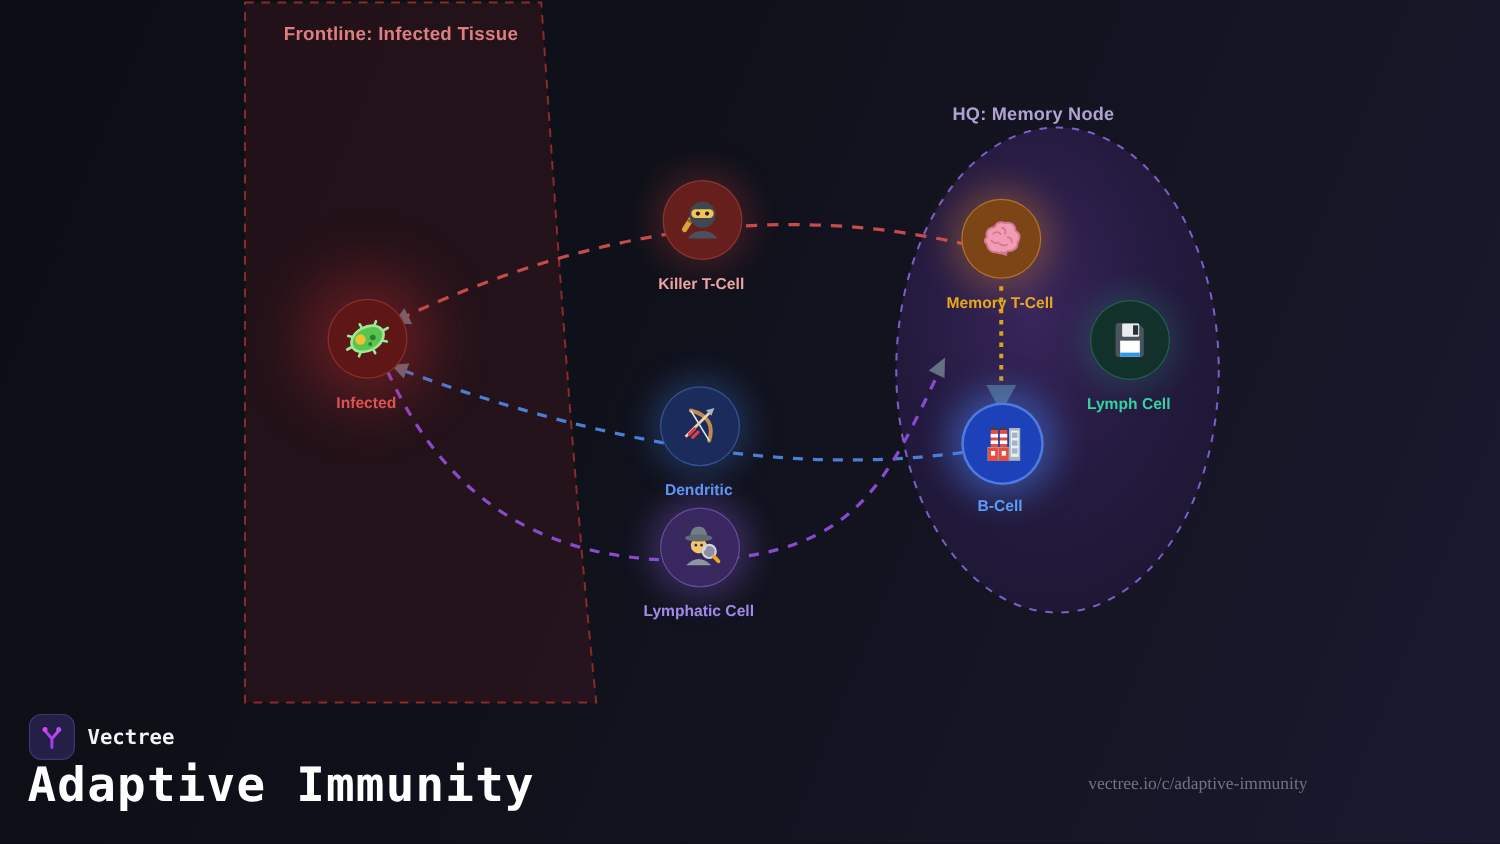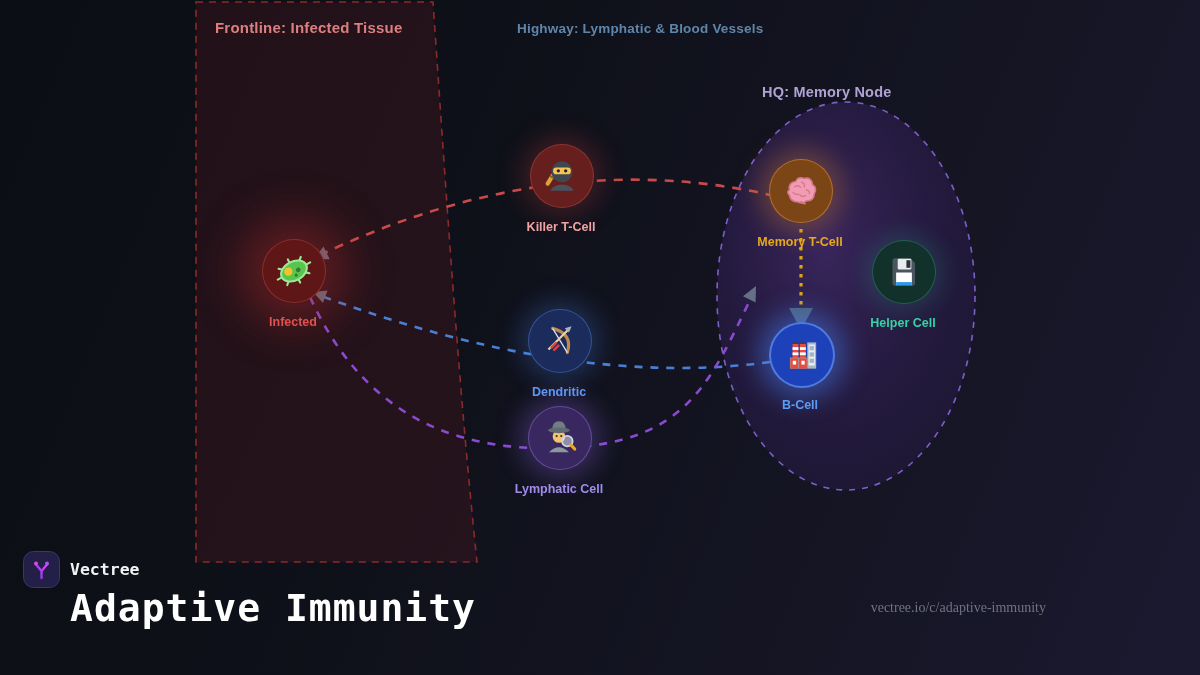--- a/index.html
+++ b/index.html
@@ -4,21 +4,21 @@
 <style>
   html,body{margin:0;padding:0;background:#0b0d13;}
   .stage{
     position:relative;width:1200px;height:675px;overflow:hidden;
     background:linear-gradient(112deg,#0c0e15 0%,#0f111a 40%,#151524 72%,#1b1930 100%);
     font-family:"Liberation Sans",sans-serif;
   }
   .layer{position:absolute;left:0;top:0;}
   
   .region-label{position:absolute;font-weight:bold;letter-spacing:.2px;white-space:nowrap;}
-  .rl-frontline{left:215px;top:19px;font-size:15px;color:#dd7f7f;}
+  .rl-frontline{left:227px;top:19px;font-size:15px;color:#dd7f7f;}
   .rl-highway{left:517px;top:21px;font-size:13.5px;color:#5f86aa;}
   .rl-hq{left:762px;top:84px;font-size:14.5px;color:#b0a3d4;}
   
   .node{position:absolute;width:0;height:0;cursor:pointer;}
   .circle{position:absolute;left:-31px;top:-31px;width:62px;height:62px;border-radius:50%;
           display:flex;align-items:center;justify-content:center;}
   .nlabel{position:absolute;left:-80px;top:31px;width:160px;text-align:center;
           font-weight:bold;font-size:12.5px;white-space:nowrap;margin-top:14px;}
   .c-pathogen{background:#5f1616;box-shadow:0 0 46px 22px rgba(190,45,45,.38);border:1px solid rgba(220,90,90,.35);}
   .c-killer{background:#671f1e;box-shadow:0 0 24px 9px rgba(190,60,60,.25);border:1px solid rgba(225,100,100,.3);}
@@ -28,25 +28,25 @@
   .c-bcell{background:#1d41b8;box-shadow:0 0 26px 11px rgba(70,130,250,.45);border:2px solid rgba(120,170,255,.55);}
   .c-dendritic{background:#39285f;box-shadow:0 0 24px 10px rgba(140,100,230,.3);border:1px solid rgba(165,125,245,.4);}
   .l-pathogen{color:#e05252;}
   .l-killer{color:#f0a3a3;}
   .l-helper{color:#e8a81c;}
   .l-memory{color:#35d2a2;}
   .l-antibodies{color:#5b9cf5;}
   .l-bcell{color:#5b9cf5;}
   .l-dendritic{color:#a08bea;}
   
-  .footer{position:absolute;left:0;top:544px;width:1069px;height:107px;}
+  .footer{position:absolute;left:0;top:564px;width:1069px;height:107px;}
   .brand-row{position:absolute;left:23px;top:7px;height:37px;display:flex;align-items:center;gap:10px;}
   .brand-name{color:#f2f3f5;font-family:"DejaVu Sans Mono",monospace;font-weight:bold;font-size:16.5px;}
   .page-title{position:absolute;left:22px;top:42px;color:#ffffff;
-              font-family:"DejaVu Sans Mono",monospace;font-weight:bold;font-size:38px;letter-spacing:1px;margin-left:48px;}
+              font-family:"DejaVu Sans Mono",monospace;font-weight:bold;font-size:38px;letter-spacing:1px;}
   .page-url{position:absolute;right:23px;top:56px;color:#6e7480;
             font-family:Liberation Serif, serif;font-size:14px;}
 </style>
 </head>
 <body>
 
 <div class="stage">
 
   <svg class="layer" width="1200" height="675" viewBox="0 0 1200 675">
     <defs>
@@ -68,21 +68,20 @@
     <polygon points="313,292 327.5,290.5 322.9,302.7" fill="#647084"></polygon>
 
     <path d="M 310 297 C 358 402 438 452 560 448 S 708 388 749 302" fill="none" stroke="#8a4ad0" stroke-width="2.6" stroke-dasharray="8 8"></path>
     <polygon points="756,286 755.6,302.5 743,296.3" fill="#647084"></polygon>
 
     <path d="M 801 229 L 801 306" fill="none" stroke="#dba514" stroke-width="3.2" stroke-dasharray="3.5 5.5"></path>
     <polygon points="789,308 813,308 801,330" fill="#4e6078"></polygon>
   </svg>
 
   <div class="region-label rl-frontline">Frontline: Infected Tissue</div>
-  <div class="region-label rl-highway">Highway: Lymphatic &amp; Blood Vessels</div>
   <div class="region-label rl-hq">HQ: Memory Node</div>
 
   <div class="node" style="left:293px;top:270px">
     <div class="circle c-pathogen">
       <svg width="42" height="42" viewBox="0 0 40 40">
         <g transform="rotate(-28 20 20)">
           <g stroke="#9ce896" stroke-width="2" stroke-linecap="round">
             <line x1="33" y1="20" x2="37.5" y2="20"></line>
               <line x1="7" y1="20" x2="2.5" y2="20"></line>
             <line x1="20" y1="11" x2="20" y2="7.5"></line>
@@ -137,21 +136,21 @@
   <div class="node" style="left:903px;top:271px">
     <div class="circle c-memory">
       <svg width="42" height="42" viewBox="0 0 40 40">
         <path d="M 11.5 7 h 14.5 l 4.5 4.5 V 30.5 a 2.5 2.5 0 0 1 -2.5 2.5 h -16.5 a 2.5 2.5 0 0 1 -2.5 -2.5 V 9.5 a 2.5 2.5 0 0 1 2.5 -2.5 Z" fill="#4a5560"></path>
         <rect x="14" y="7.5" width="13" height="10" rx="1" fill="#e8ecef"></rect>
         <rect x="22.3" y="8.8" width="3.9" height="7.2" fill="#2a3138"></rect>
         <rect x="12.5" y="20.5" width="15" height="12" fill="#ffffff"></rect>
         <rect x="12.5" y="29.6" width="15" height="2.9" fill="#2b99e8"></rect>
       </svg>
     </div>
-    <div class="nlabel l-memory">Helper Cell</div>
+    <div class="nlabel l-memory">Lymph Cell</div>
   </div>
 
   <div class="node" style="left:559px;top:340px">
     <div class="circle c-antibodies">
       <svg width="42" height="42" viewBox="0 0 40 40">
         <path d="M 13 8 Q 32.5 13 27 31" fill="none" stroke="#c08a4e" stroke-width="3" stroke-linecap="round"></path>
         <line x1="13" y1="8" x2="27" y2="31" stroke="#dfe6ec" stroke-width="1.2"></line>
         <line x1="9" y1="28" x2="29" y2="8" stroke="#e7d3ae" stroke-width="2"></line>
         <polygon points="31,6 24.5,7.8 28.6,12 " fill="#aab4bf"></polygon>
         <g stroke="#e04040" stroke-width="2.4" stroke-linecap="round">

